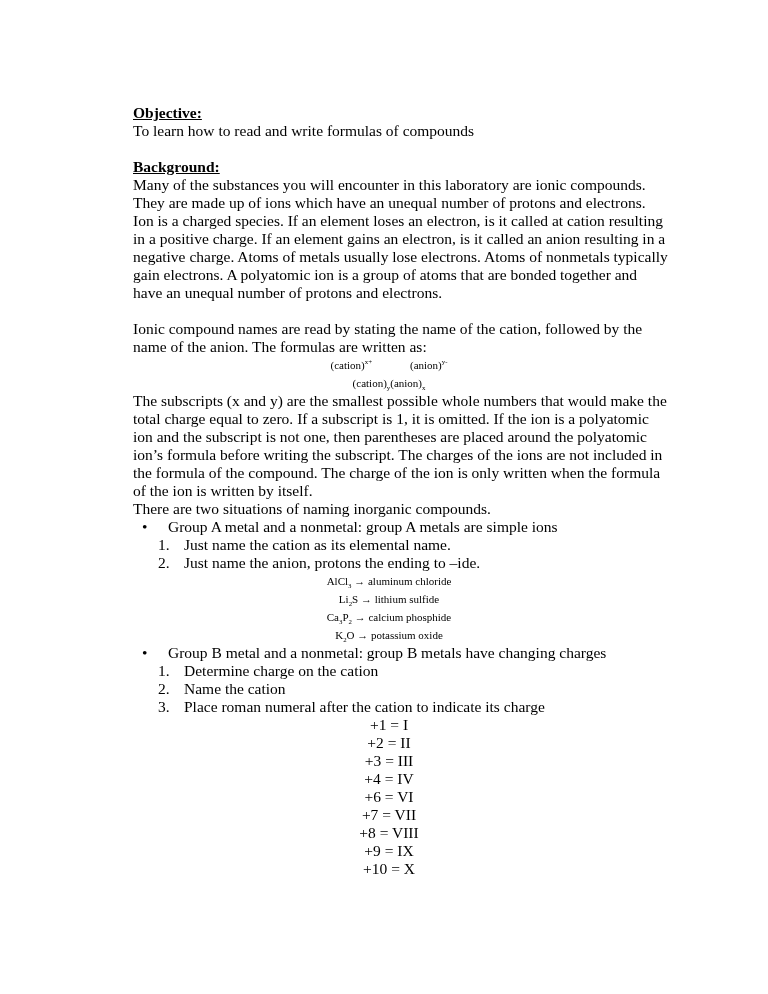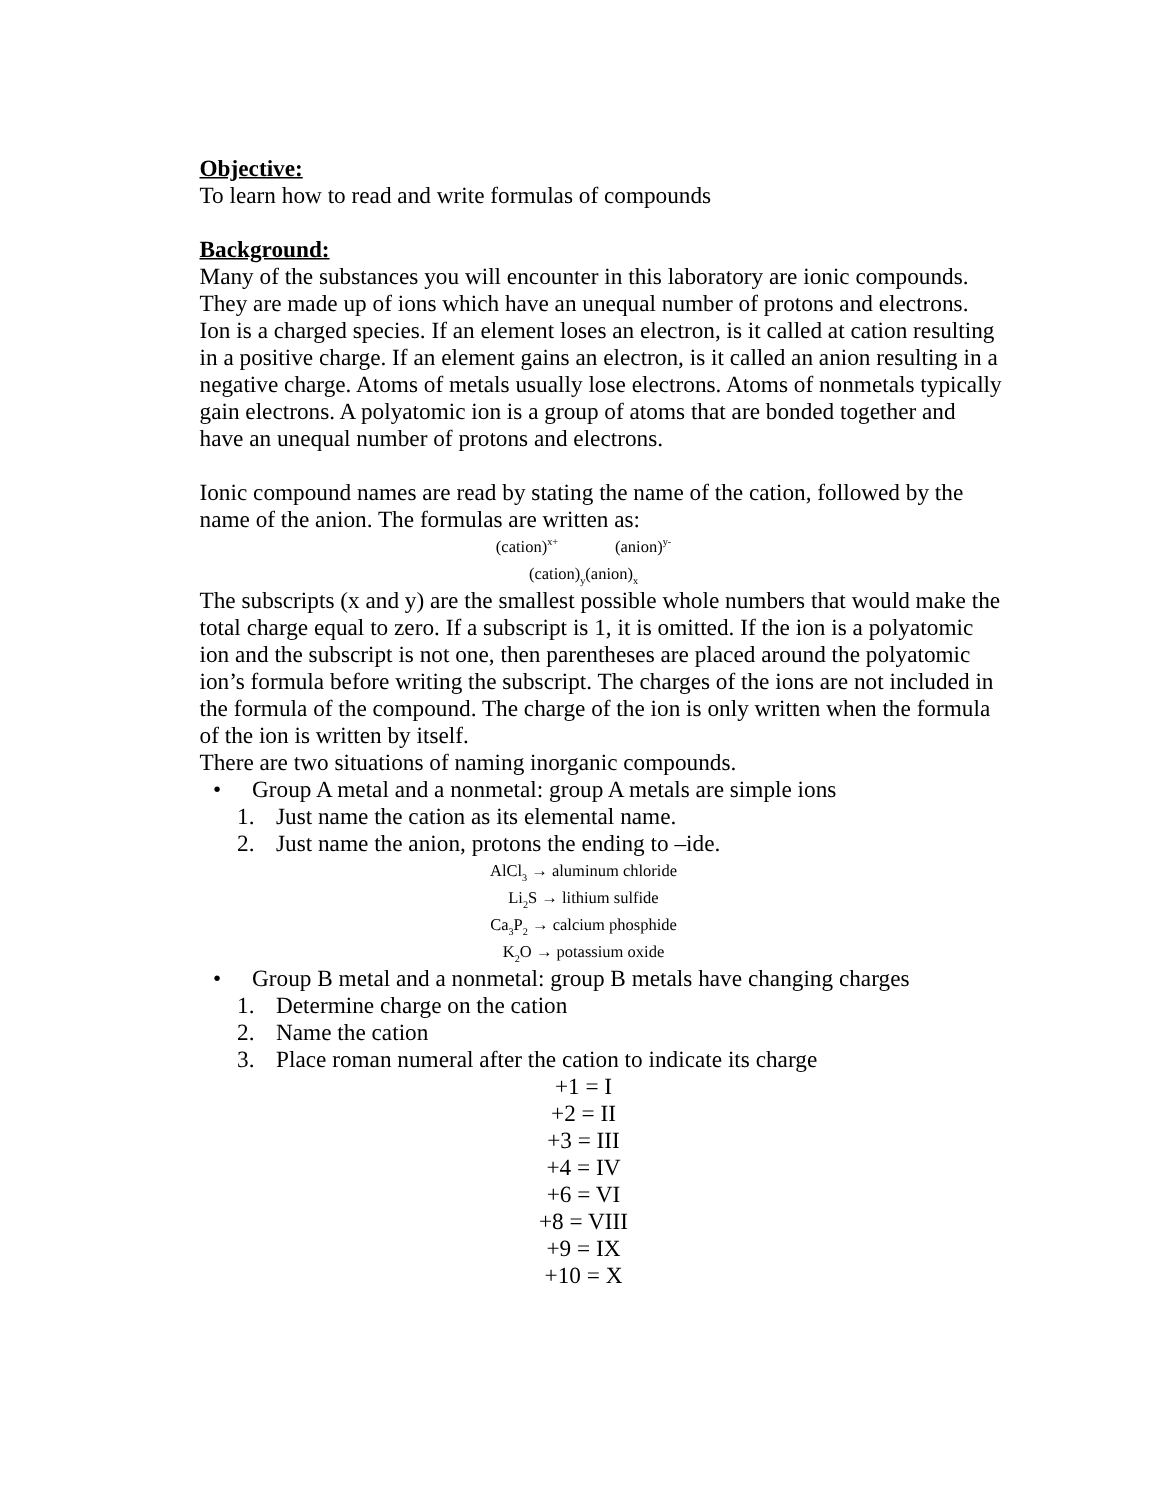--- a/index.html
+++ b/index.html
@@ -183,18 +183,19 @@
       <span>Place roman numeral after the cation to indicate its charge</span>
     </li>
   </ol>
 
   <div class="eq-block">
     <p class="centered-rn">+1 = I</p>
     <p class="centered-rn">+2 = II</p>
     <p class="centered-rn">+3 = III</p>
     <p class="centered-rn">+4 = IV</p>
     <p class="centered-rn">+6  = VI</p>
+    <p class="centered-rn">+7 = VII</p>
     <p class="centered-rn">+8 = VIII</p>
     <p class="centered-rn">+9 = IX</p>
     <p class="centered-rn">+10 = X</p>
   </div>
 
 </div>
 
 </body></html>

